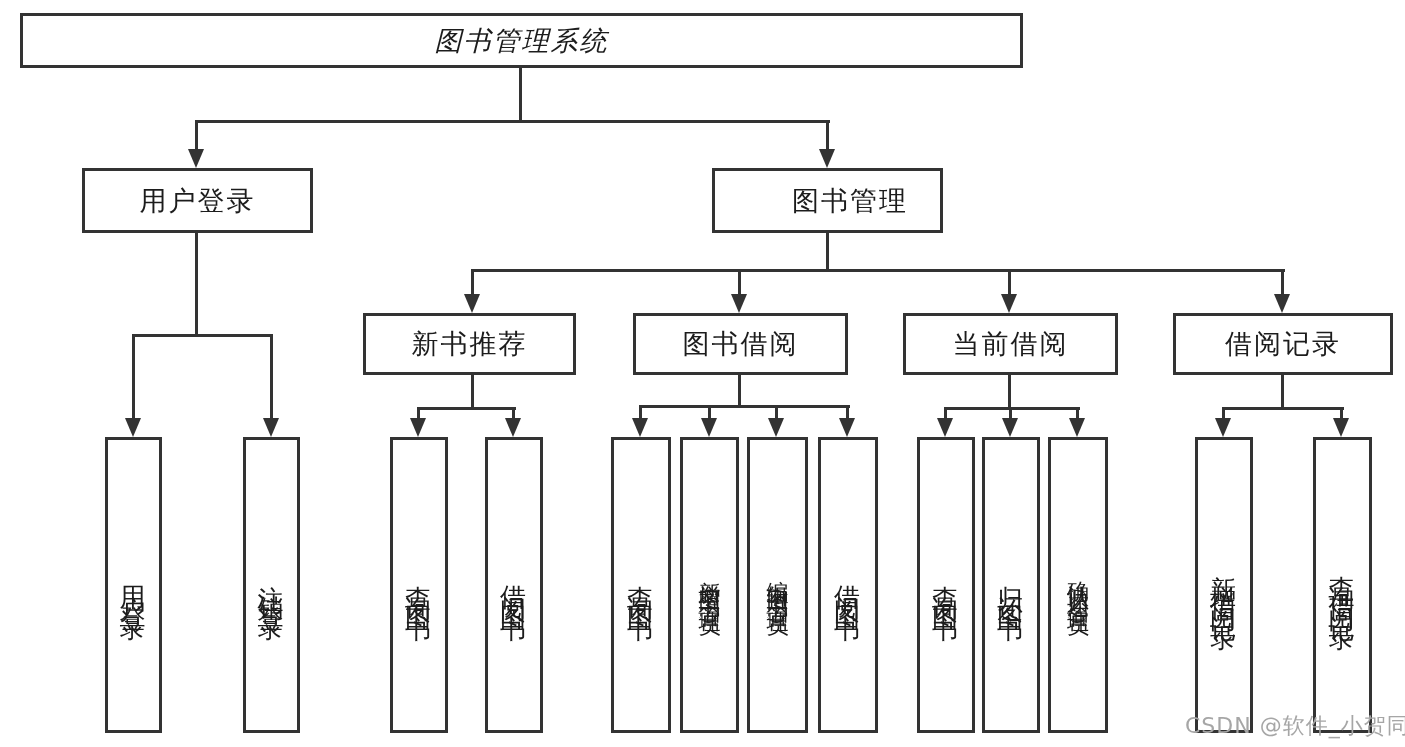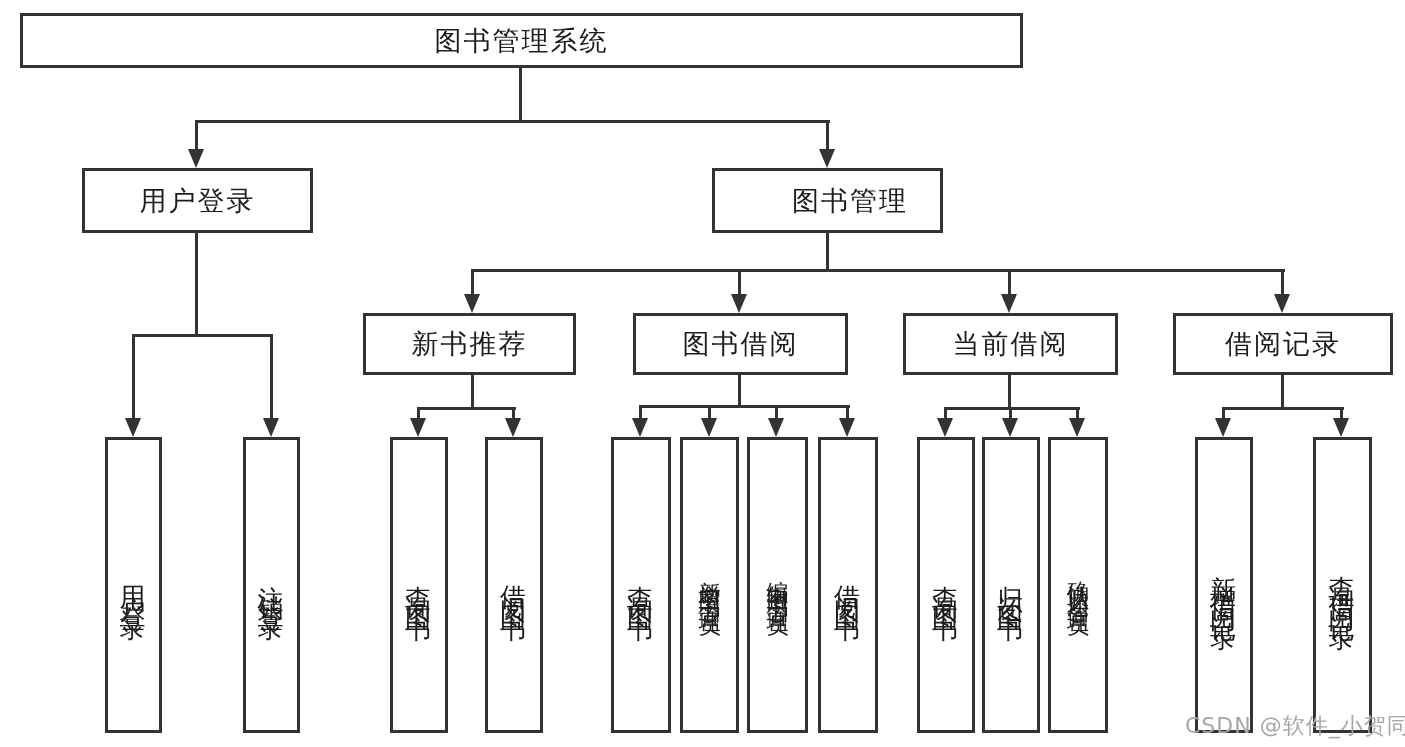--- a/index.html
+++ b/index.html
@@ -46,21 +46,21 @@
     color:#a6a6a6;
     letter-spacing:1px;
     white-space:nowrap;
   }
 </style>
 </head>
 <body>
 
 <div id="canvas">
 
-  <div class="box hbox" style="left:20px;top:13px;width:1003px;height:55px;">
+  <div class="box hbox" style="left:20px;top:13px;width:1003px;height:55px;font-style:italic;">
     <span>图书管理系统</span>
   </div>
 
   <div class="vline" style="left:519px;top:68px;height:55px;"></div>
   <div class="hline" style="left:196px;top:120px;width:634px;"></div>
   <div class="vline" style="left:195px;top:120px;height:30px;"></div>
   <div class="arrow" style="left:188px;top:149px;"></div>
   <div class="vline" style="left:826px;top:120px;height:30px;"></div>
   <div class="arrow" style="left:819px;top:149px;"></div>
 

